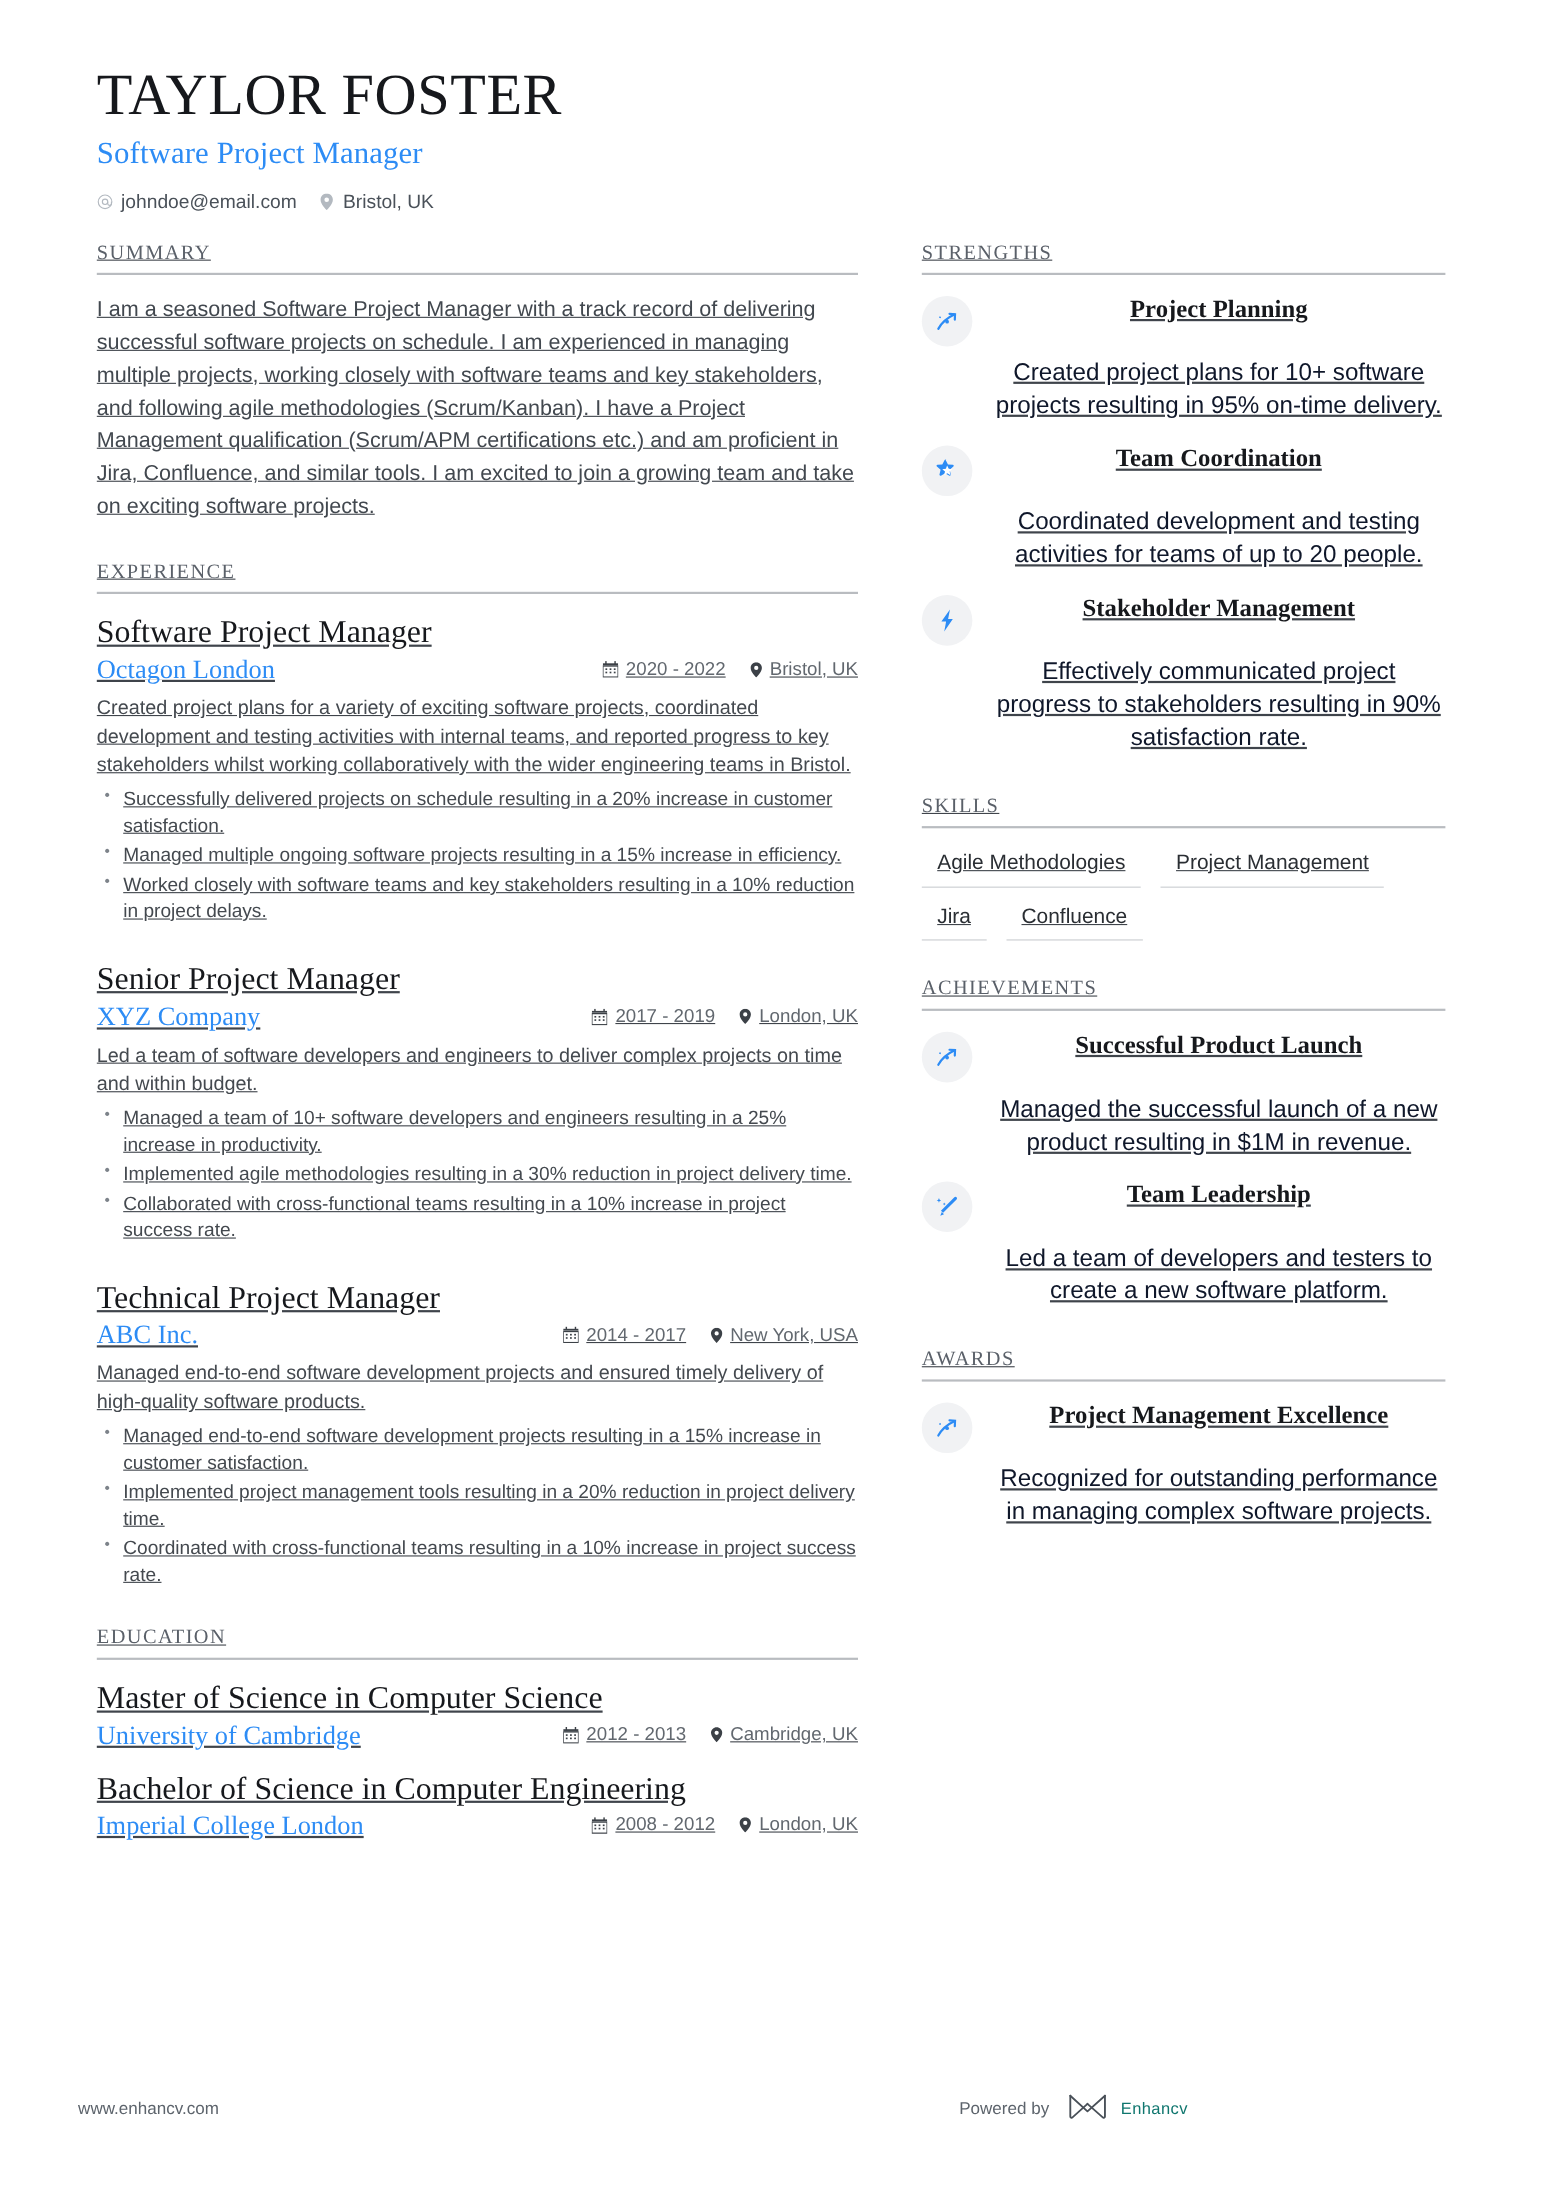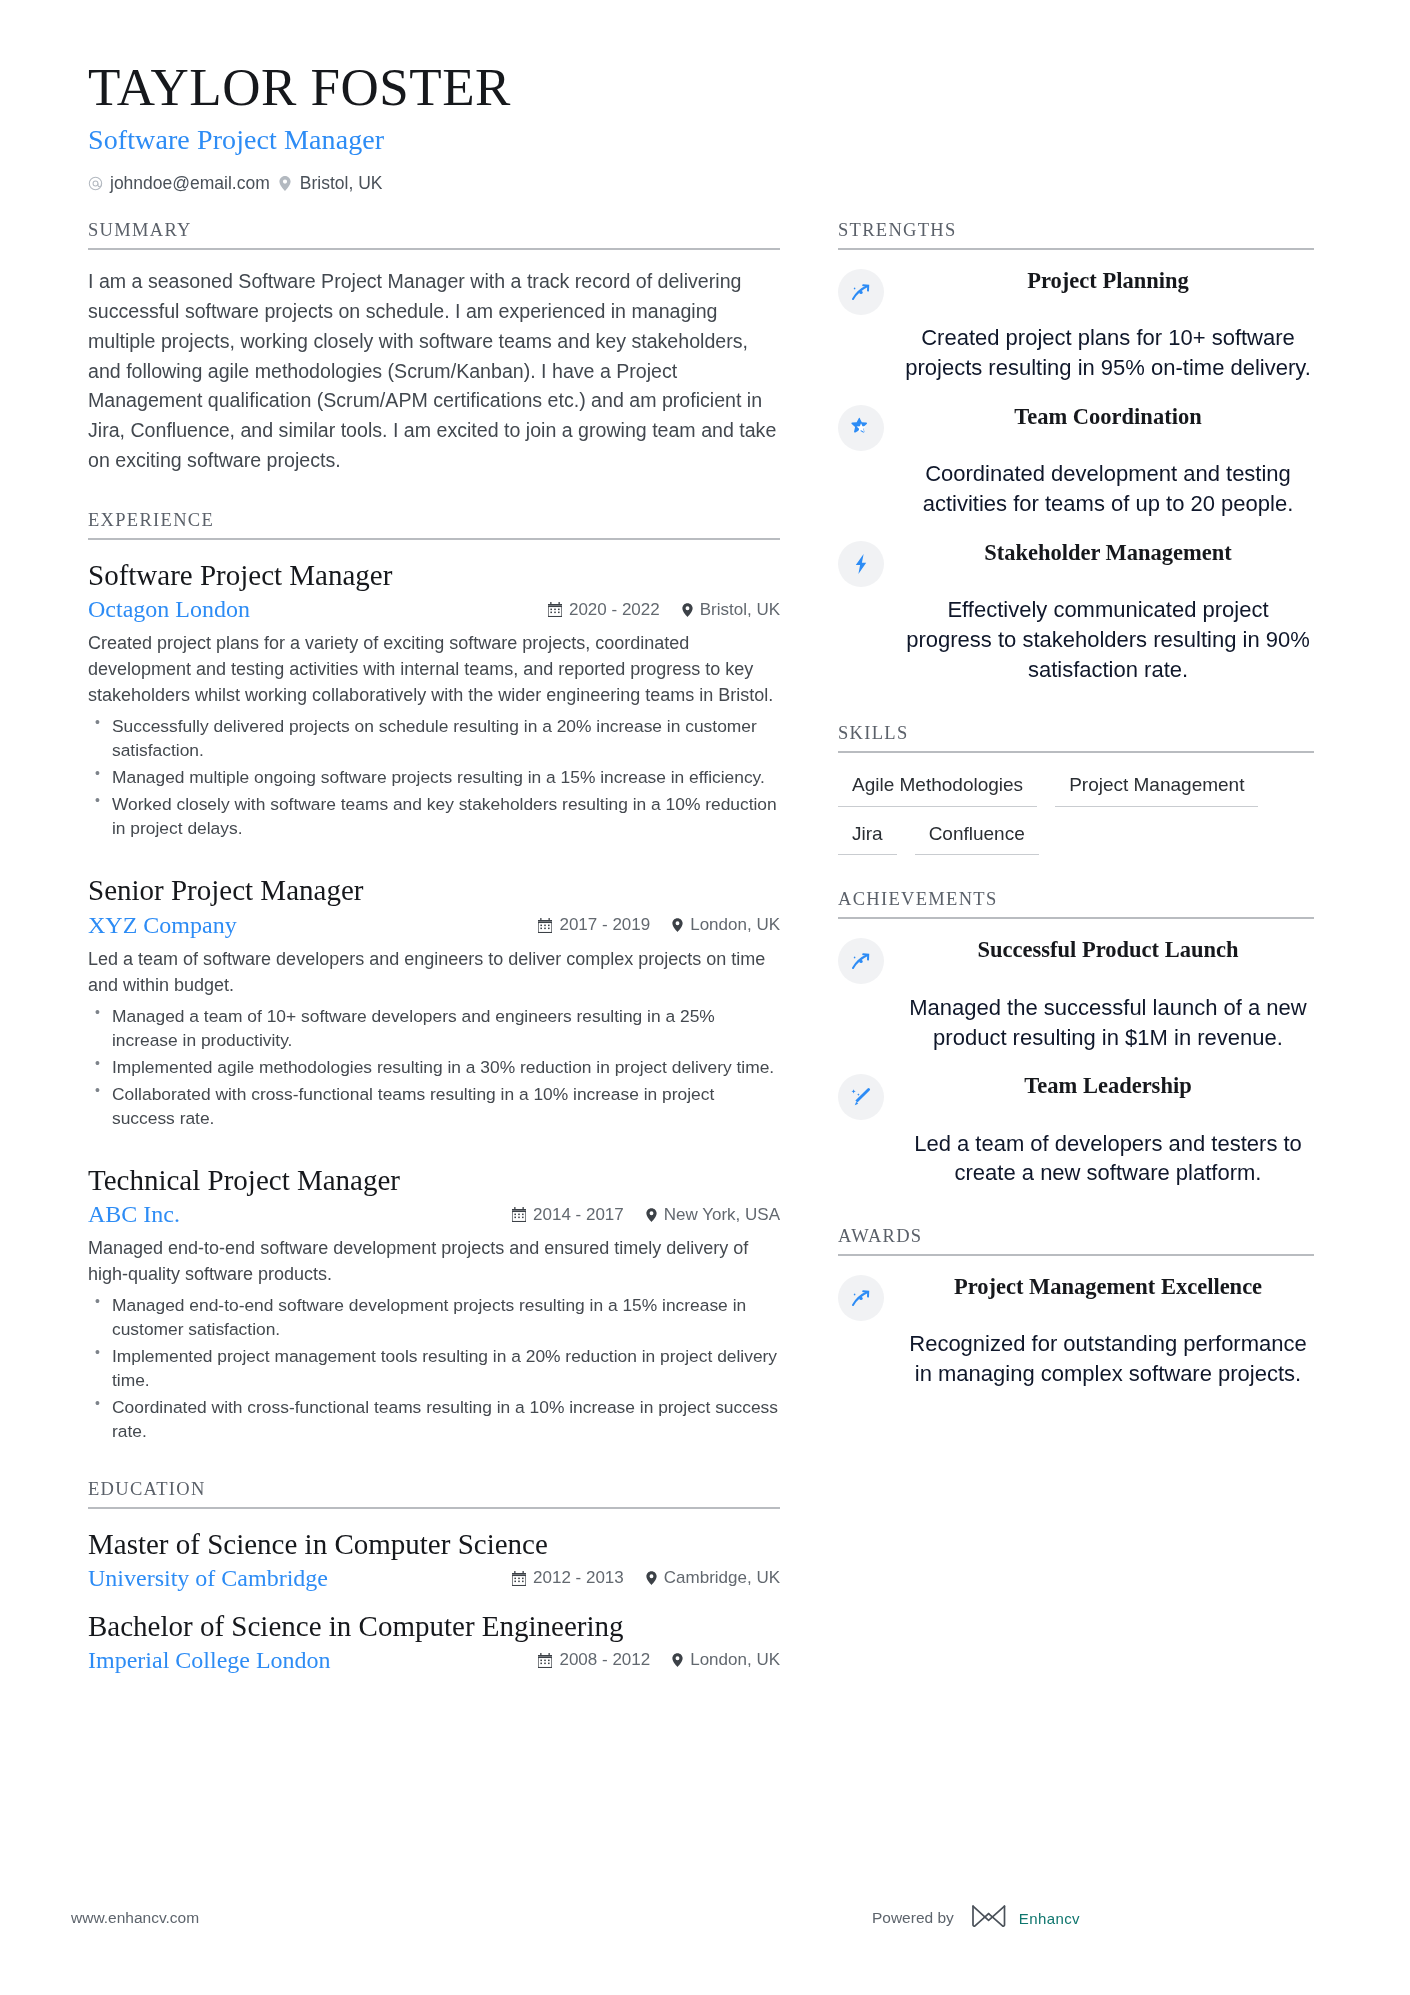--- a/index.html
+++ b/index.html
@@ -41,21 +41,21 @@
     font-size: 28px;
     line-height: 1.35;
     color: #2d8cf5;
     margin-top: 4px;
     letter-spacing: 0.1px;
   }
 
   .contact-row {
     display: flex;
     align-items: center;
-    gap: 8px;
+    gap: 20px;
     margin-top: 14px;
     font-size: 17.5px;
     color: #4a5159;
   }
 
   .contact-item {
     display: flex;
     align-items: center;
     gap: 7px;
     white-space: nowrap;
@@ -73,21 +73,21 @@
   
   .columns {
     display: flex;
     gap: 58px;
     margin-top: 26px;
   }
   .col-left  { width: 692px; flex: none; }
   .col-right { width: 476px; flex: none; }
 
   
-  .section { margin-bottom: 4px; }
+  .section { margin-bottom: 4px; text-decoration: underline; }
 
   .section-title {
     font-family: "Liberation Serif", serif;
     font-size: 18.5px;
     letter-spacing: 1.3px;
     color: #5a6069;
     padding-bottom: 7px;
     border-bottom: 2.5px solid #b9bcc0;
     margin-bottom: 17px;
   }

